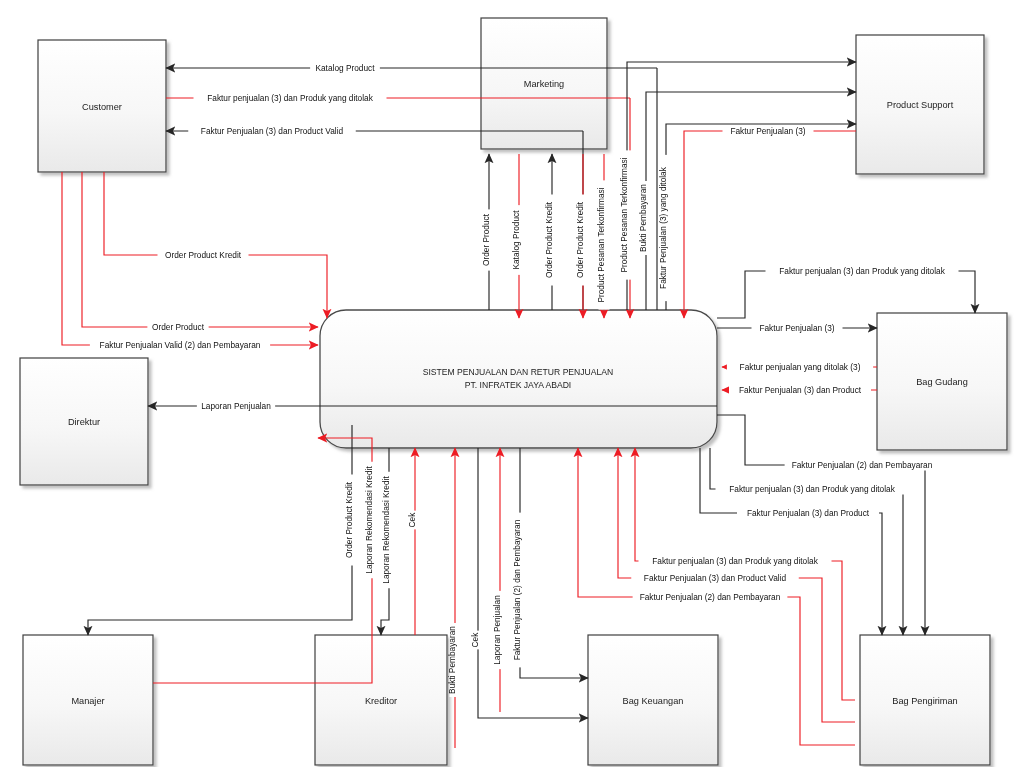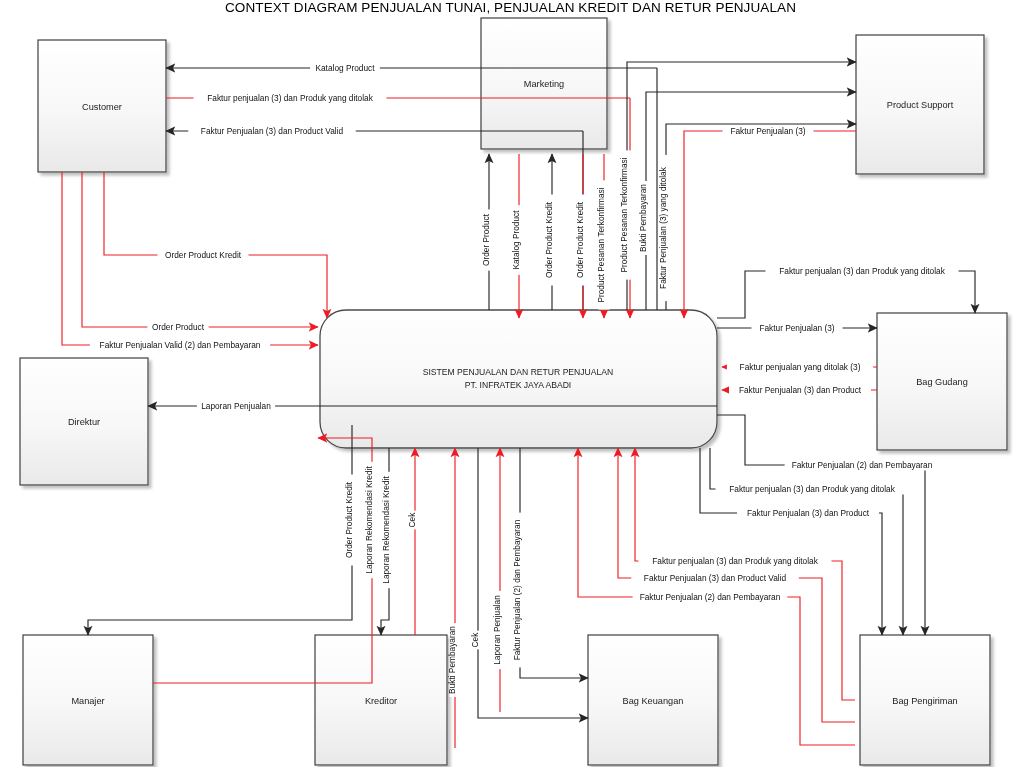--- a/index.html
+++ b/index.html
@@ -7,21 +7,20 @@
        font-family:"Liberation Sans","DejaVu Sans",sans-serif;}
   #stage{position:absolute;left:0;top:0;width:1021px;height:767px;}
   svg{position:absolute;left:0;top:0;width:1021px;height:767px;}
   .ttl{position:absolute;left:0;top:0;width:1021px;text-align:center;
        font-size:13.5px;color:#000;letter-spacing:0.1px;white-space:nowrap;}
 </style>
 </head>
 <body>
 
 <div id="stage">
-  <div class="ttl">CONTEXT DIAGRAM PENJUALAN TUNAI, PENJUALAN KREDIT DAN RETUR PENJUALAN</div>
 
   <svg viewBox="0 0 1021 767" xmlns="http://www.w3.org/2000/svg">
     <defs>
       <linearGradient id="bxg" x1="0" y1="0" x2="0" y2="1">
         <stop offset="0%" stop-color="#ffffff"></stop>
           <stop offset="55%" stop-color="#f7f7f7"></stop>
         <stop offset="100%" stop-color="#e9e9e9"></stop>
       </linearGradient>
       <marker id="akb" markerWidth="9" markerHeight="9" refX="8" refY="4.5" orient="auto">
         <path d="M0,0.6 L8.6,4.5 L0,8.4 L1.9,4.5 Z" fill="#262626"></path>

